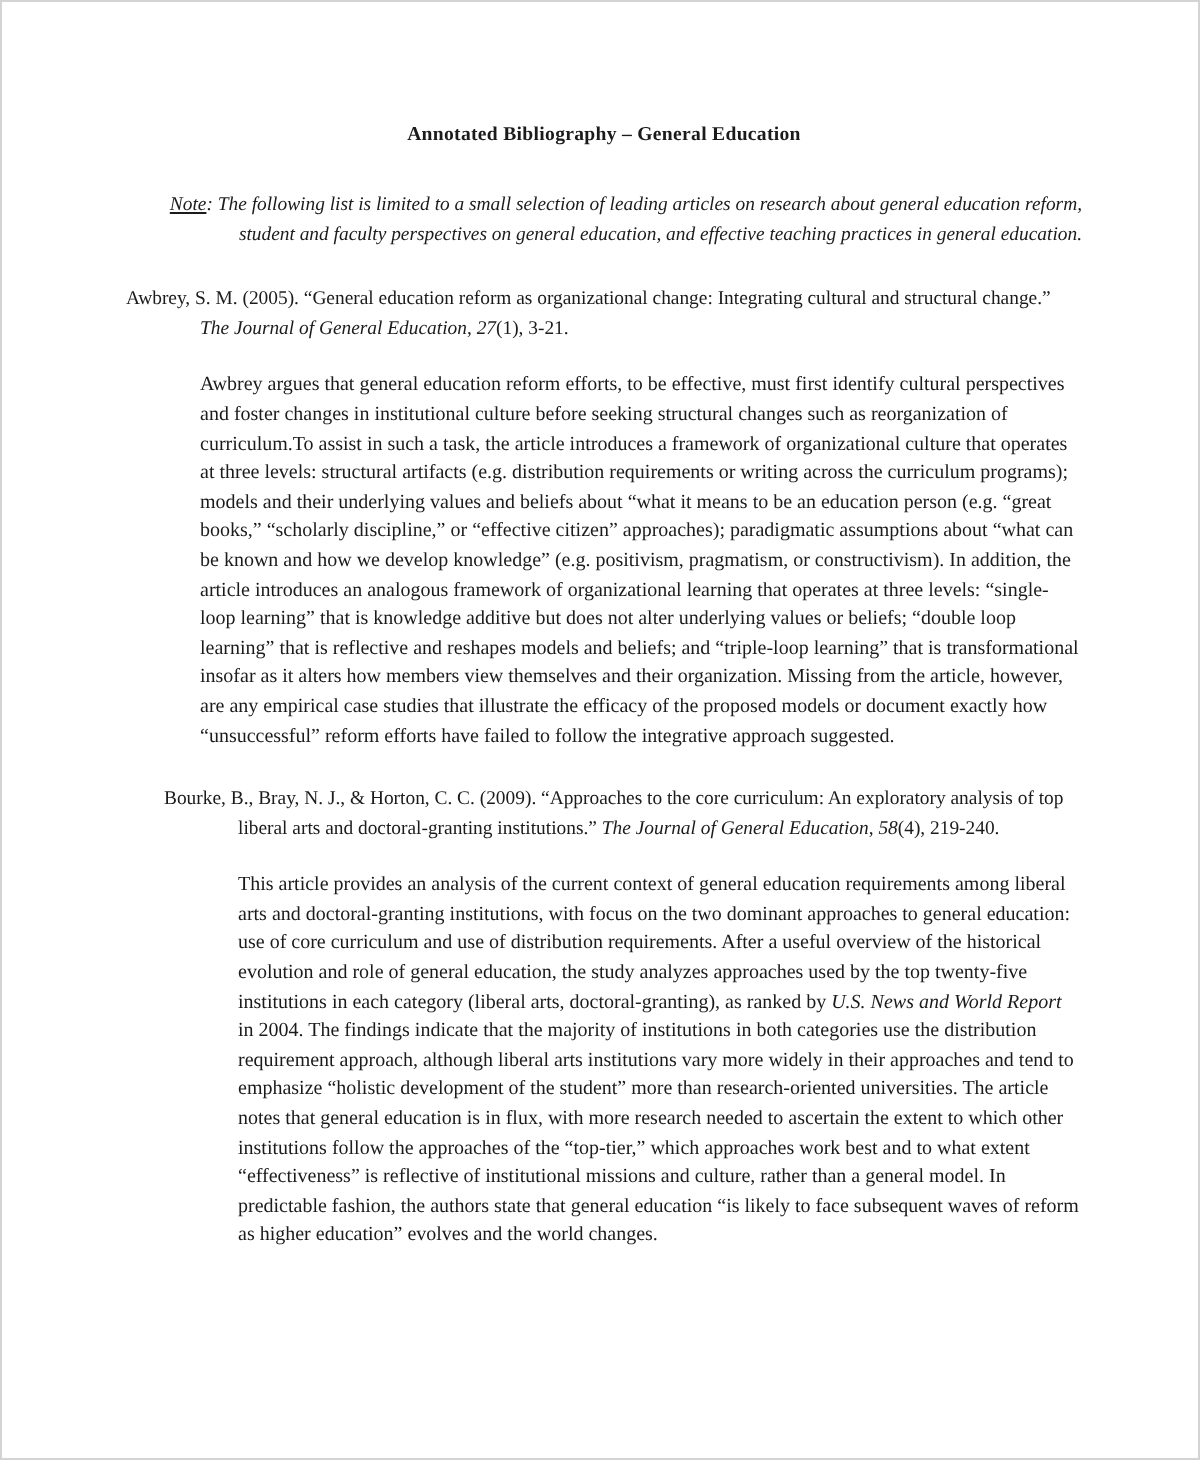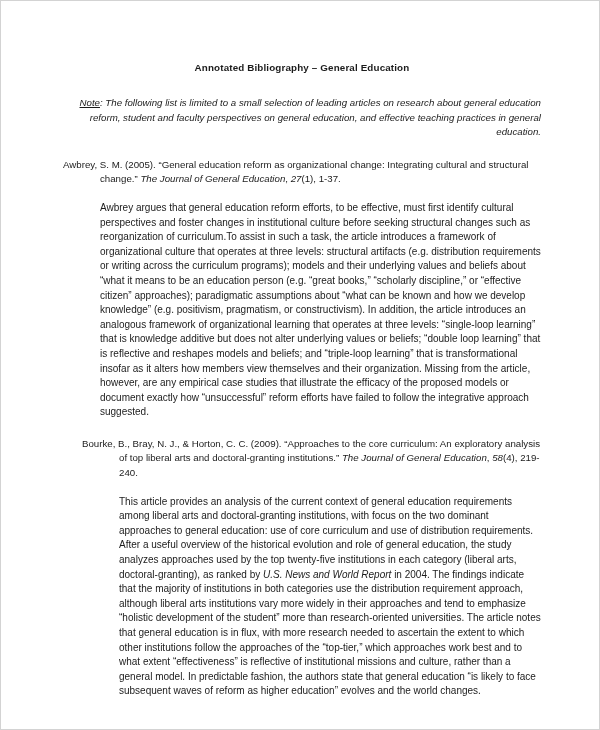--- a/index.html
+++ b/index.html
@@ -14,20 +14,21 @@
     height: 730px;
     box-sizing: border-box;
     background: #ffffff;
     border: 1px solid #d3d3d3;
     overflow: hidden;
     font-family: "Liberation Sans", sans-serif;
     color: #1b1b1b;
   }
   .page-inner {
     padding: 60px 58px 0 62px;
+    font-family: Liberation Serif, serif;
   }
   .doc-title {
     text-align: center;
     font-weight: bold;
     font-size: 9.8px;
     letter-spacing: 0.15px;
     margin: 0 0 21px 0;
     line-height: 14px;
   }
   .note-block {
@@ -73,21 +74,21 @@
   <div class="page-inner">
 
     <h1 class="doc-title">Annotated Bibliography – General Education</h1>
 
     <p class="note-block">
       <span class="note-label">Note</span><span>: </span><span>The following list is limited to a small selection of leading articles on research about general education reform, student and faculty perspectives on general education, and effective teaching practices in general education.</span>
     </p>
 
     <div class="entry">
       <p class="citation">
-        <span>Awbrey, S. M. (2005). “General education reform as organizational change: Integrating cultural and structural change.” </span><em class="ital">The Journal of General Education</em><span>, </span><em class="ital">27</em><span>(1), 1-37.</span>
+        <span>Awbrey, S. M. (2005). “General education reform as organizational change: Integrating cultural and structural change.” </span><em class="ital">The Journal of General Education</em><span>, </span><em class="ital">27</em><span>(1), 3-21.</span>
       </p>
       <p class="annotation">Awbrey argues that general education reform efforts, to be effective, must first identify cultural perspectives and foster changes in institutional culture before seeking structural changes such as reorganization of curriculum.To assist in such a task, the article introduces a framework of organizational culture that operates at three levels: structural artifacts (e.g. distribution requirements or writing across the curriculum programs); models and their underlying values and beliefs about “what it means to be an education person (e.g. “great books,” “scholarly discipline,” or “effective citizen” approaches); paradigmatic assumptions about “what can be known and how we develop knowledge” (e.g. positivism, pragmatism, or constructivism). In addition, the article introduces an analogous framework of organizational learning that operates at three levels: “single-loop learning” that is knowledge additive but does not alter underlying values or beliefs; “double loop learning” that is reflective and reshapes models and beliefs; and “triple-loop learning” that is transformational insofar as it alters how members view themselves and their organization. Missing from the article, however, are any empirical case studies that illustrate the efficacy of the proposed models or document exactly how “unsuccessful” reform efforts have failed to follow the integrative approach suggested.</p>
     </div>
 
     <div class="entry">
       <p class="citation">
         <span>Bourke, B., Bray, N. J., &amp; Horton, C. C. (2009). “Approaches to the core curriculum: An exploratory analysis of top liberal arts and doctoral-granting institutions.” </span><em class="ital">The Journal of General Education</em><span>, </span><em class="ital">58</em><span>(4), 219-240.</span>
       </p>
       <p class="annotation">
         <span>This article provides an analysis of the current context of general education requirements among liberal arts and doctoral-granting institutions, with focus on the two dominant approaches to general education: use of core curriculum and use of distribution requirements. After a useful overview of the historical evolution and role of general education, the study analyzes approaches used by the top twenty-five institutions in each category (liberal arts, doctoral-granting), as ranked by </span><em class="ital">U.S. News and World Report</em><span> in 2004. The findings indicate that the majority of institutions in both categories use the distribution requirement approach, although liberal arts institutions vary more widely in their approaches and tend to emphasize “holistic development of the student” more than research-oriented universities. The article notes that general education is in flux, with more research needed to ascertain the extent to which other institutions follow the approaches of the “top-tier,” which approaches work best and to what extent “effectiveness” is reflective of institutional missions and culture, rather than a general model. In predictable fashion, the authors state that general education “is likely to face subsequent waves of reform as higher education” evolves and the world changes.</span>

